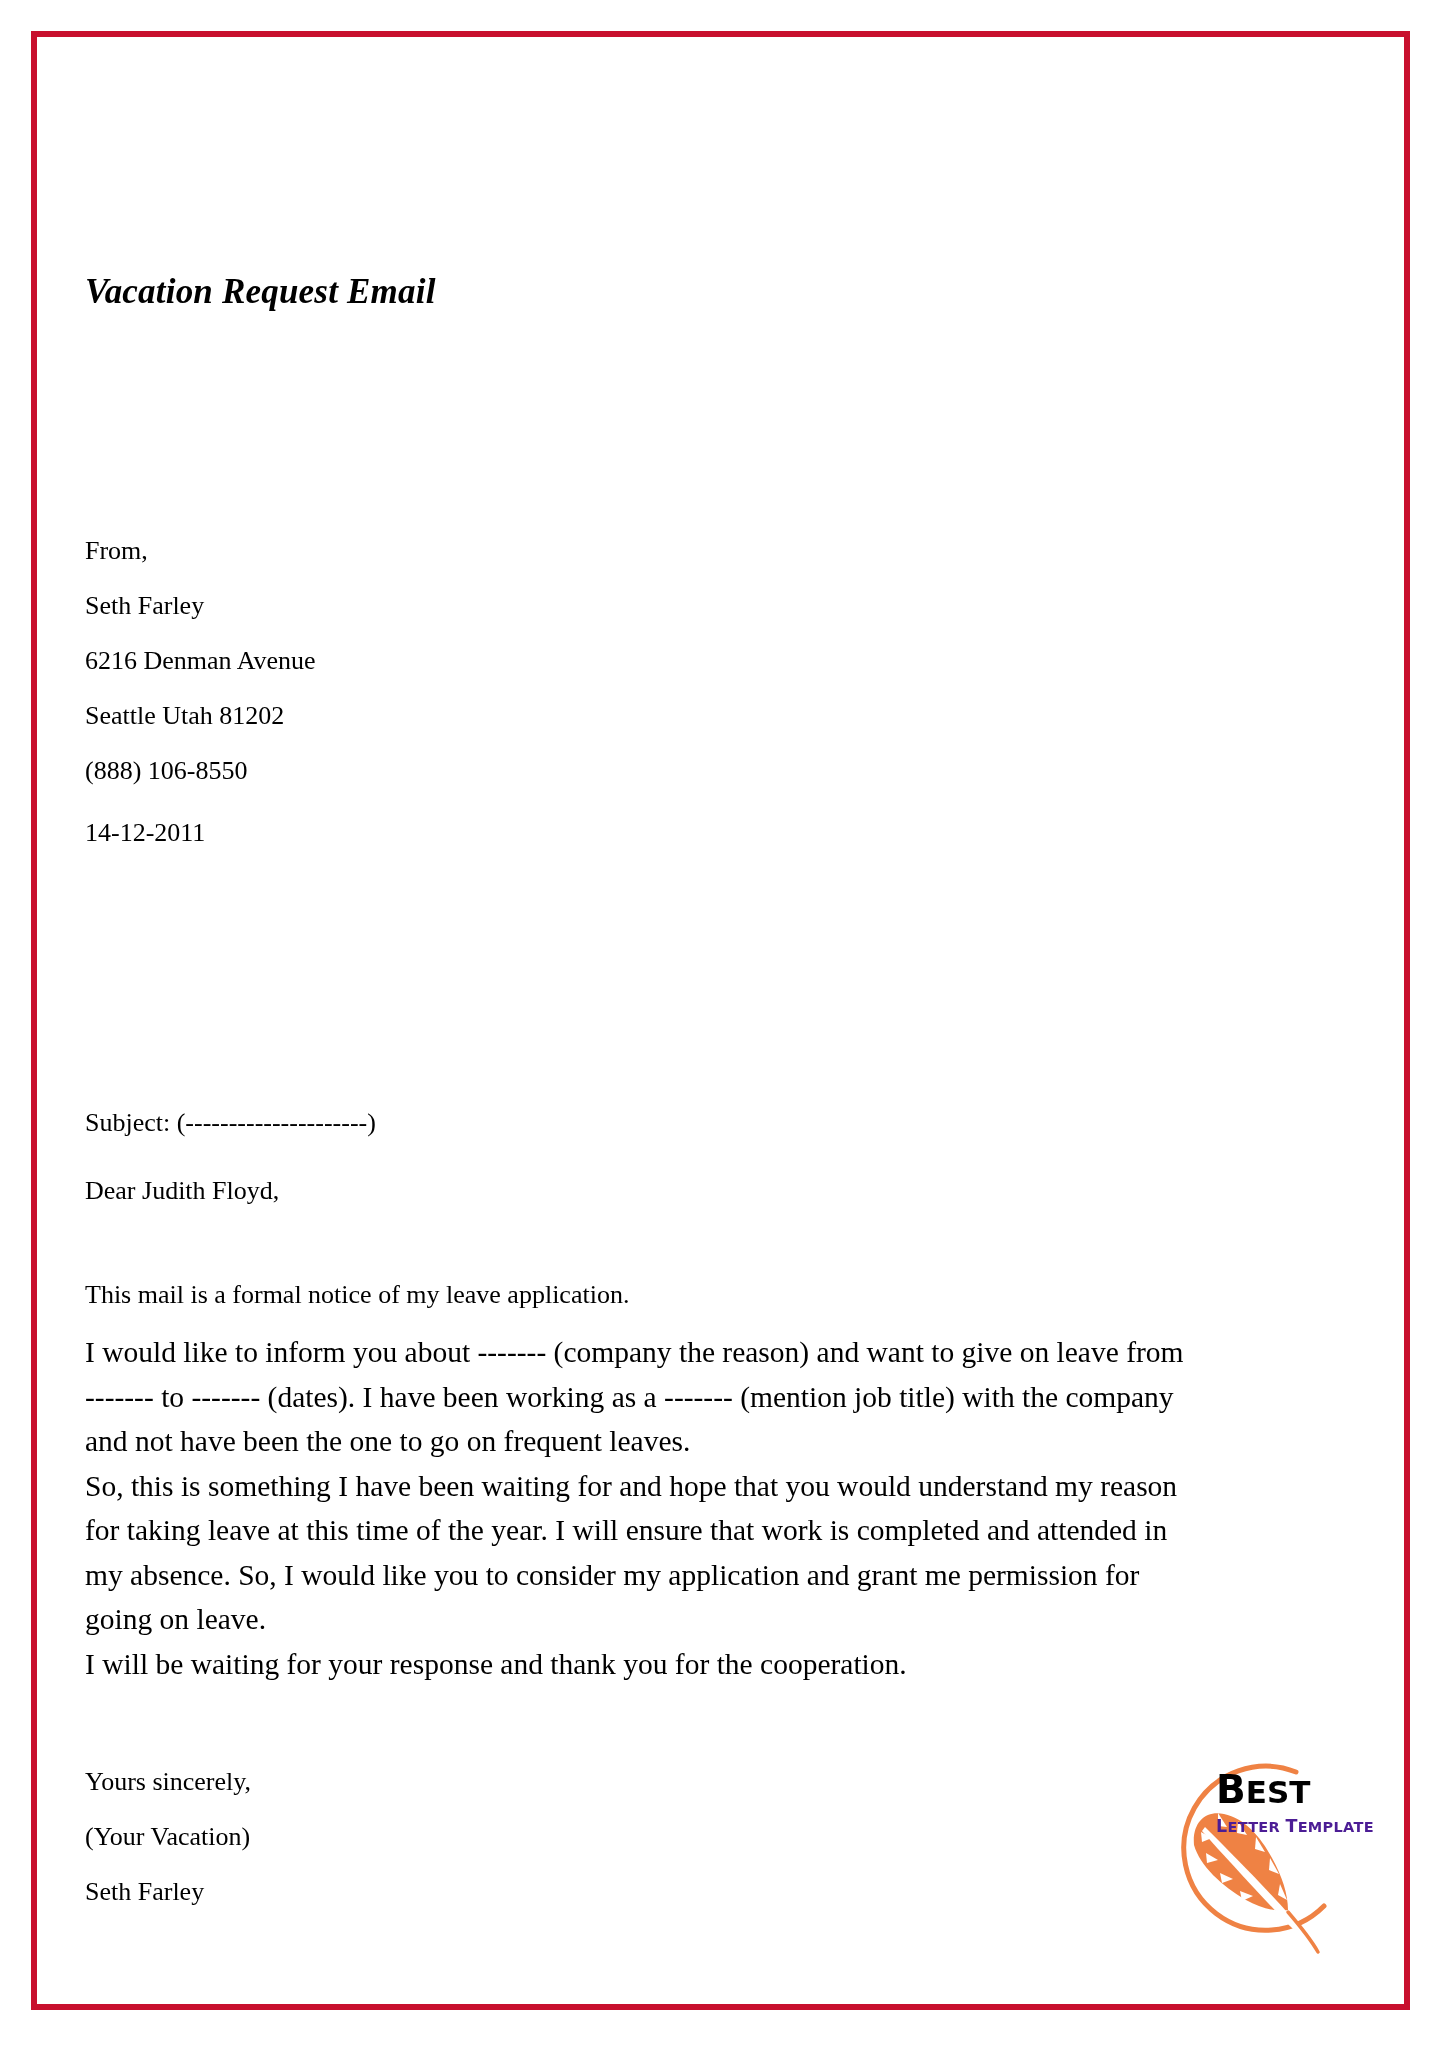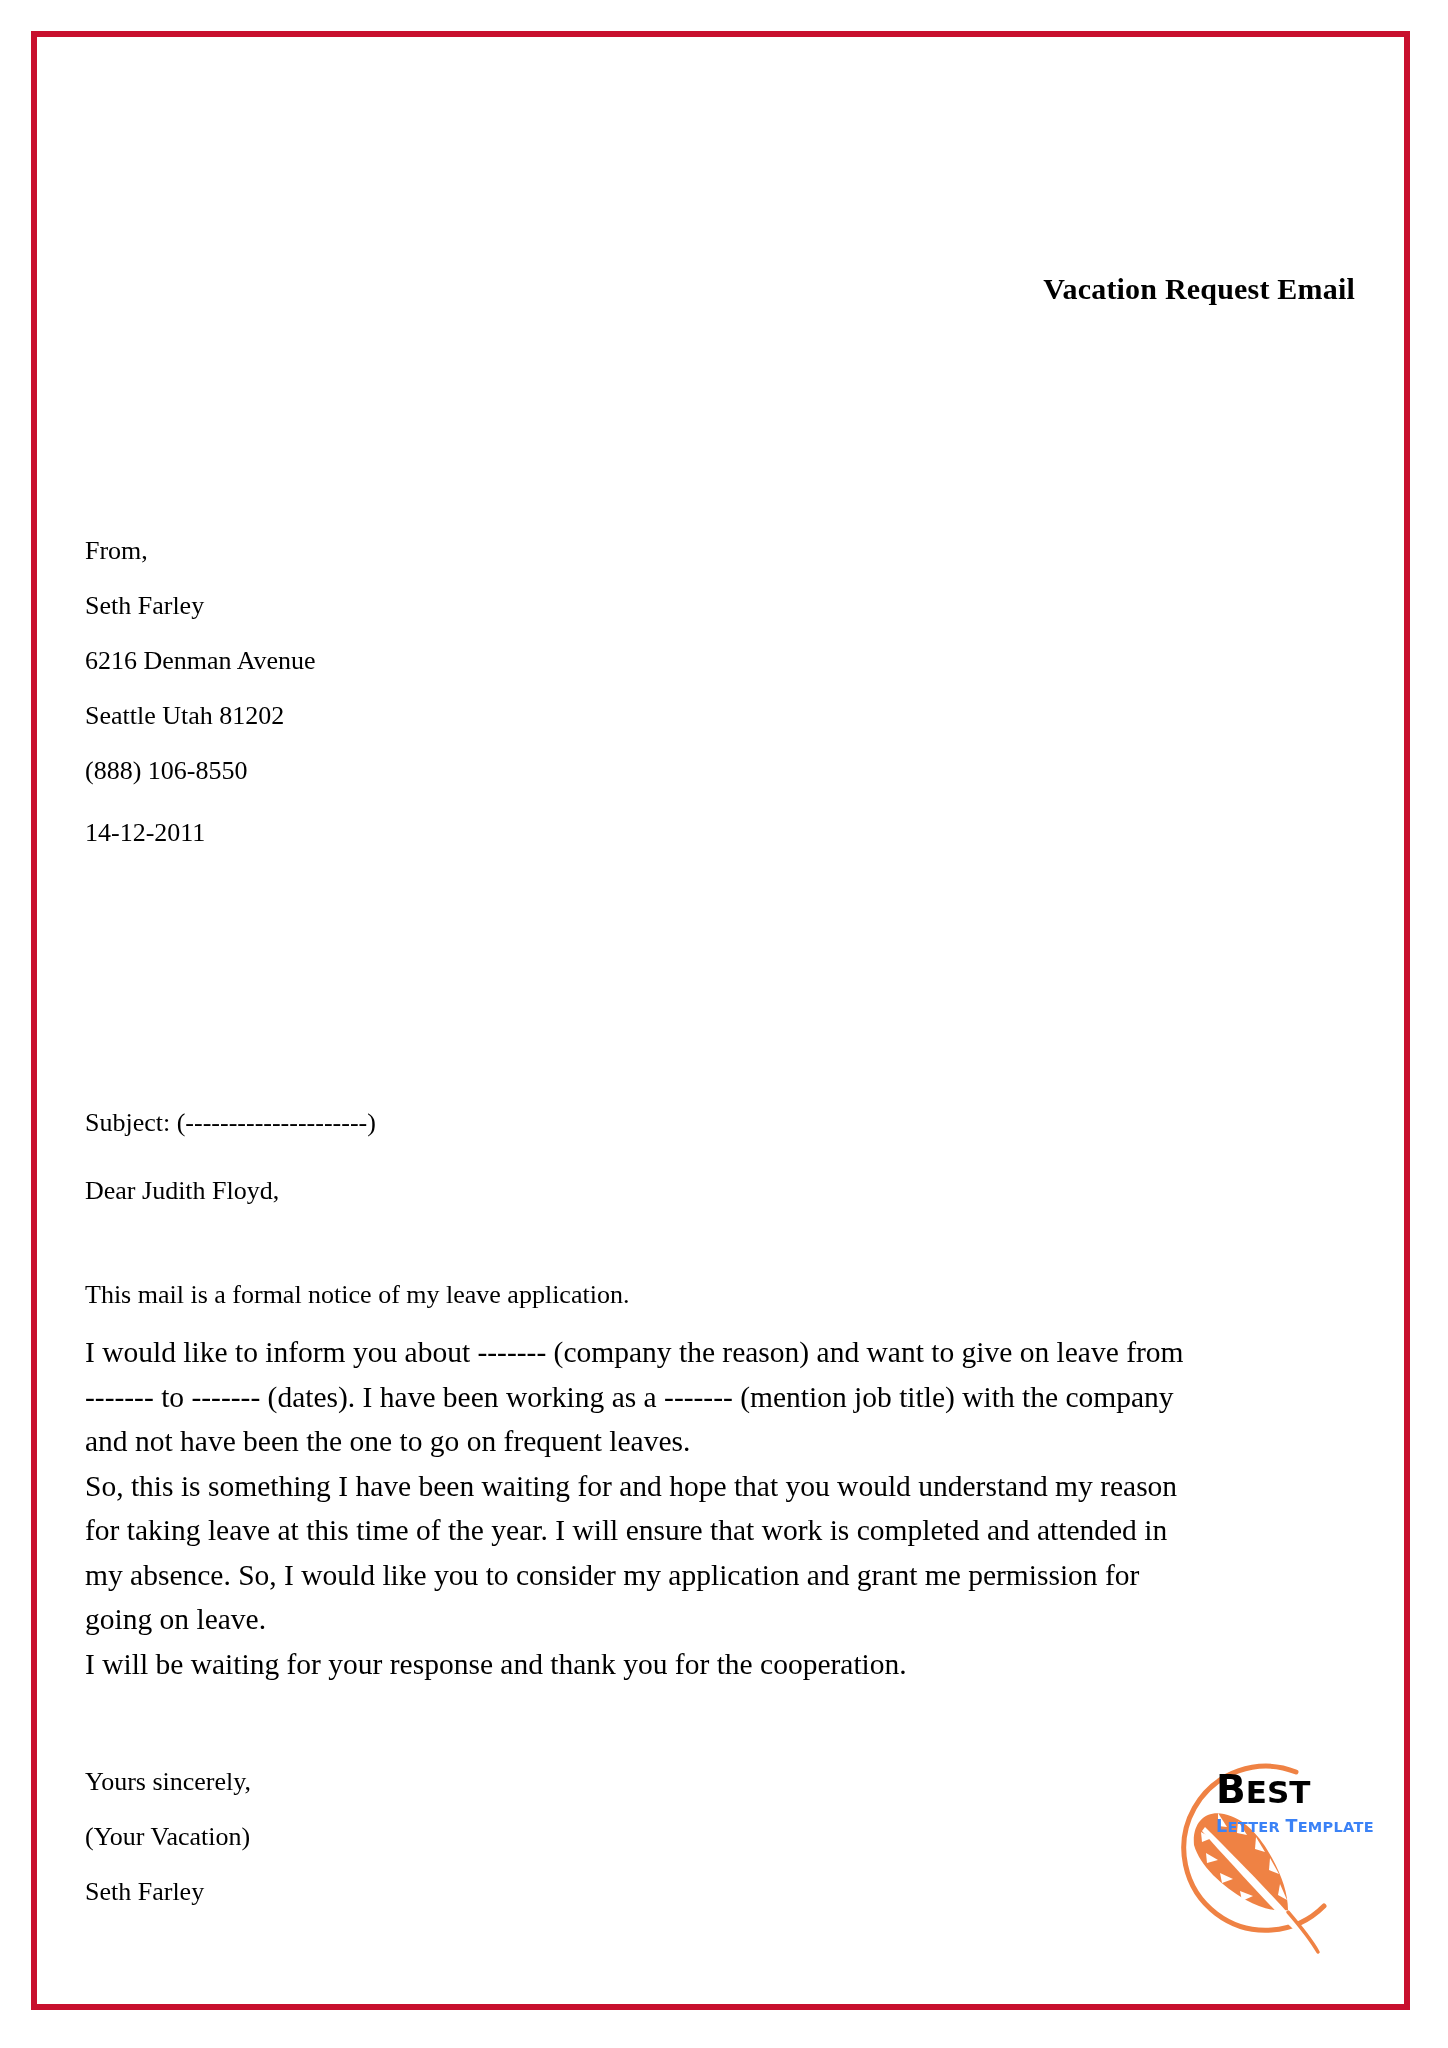--- a/index.html
+++ b/index.html
@@ -42,25 +42,26 @@
     top: 0;
     width: 1270px;
     height: 2048px;
   }
 
   .doc-title {
     position: absolute;
     left: 0;
     top: 272px;
     width: 1270px;
-    text-align: right;
-    font-size: 30px;
+    text-align: left;
+    font-size: 35px;
     font-weight: bold;
     letter-spacing: 0.2px;
     font-family: "Liberation Serif", "DejaVu Serif", serif;
+    font-style: italic;
   }
 
   .block {
     position: absolute;
     left: 0;
     width: 1270px;
   }
 
   .line {
     font-size: 26px;
@@ -107,21 +108,21 @@
     font-weight: bold;
     color: #000000;
     line-height: 1;
     letter-spacing: 0px;
   }
   .logo-best .cap { font-size: 39px; }
   .logo-sub {
     font-family: "DejaVu Sans", sans-serif;
     font-size: 14.5px;
     font-weight: bold;
-    color: #3b82f6;
+    color: #4c1d95;
     line-height: 1;
     margin-top: 9px;
     letter-spacing: 0.3px;
   }
   .logo-sub .cap { font-size: 17.5px; }
 </style>
 </head>
 <body>
 
 <div class="page">

